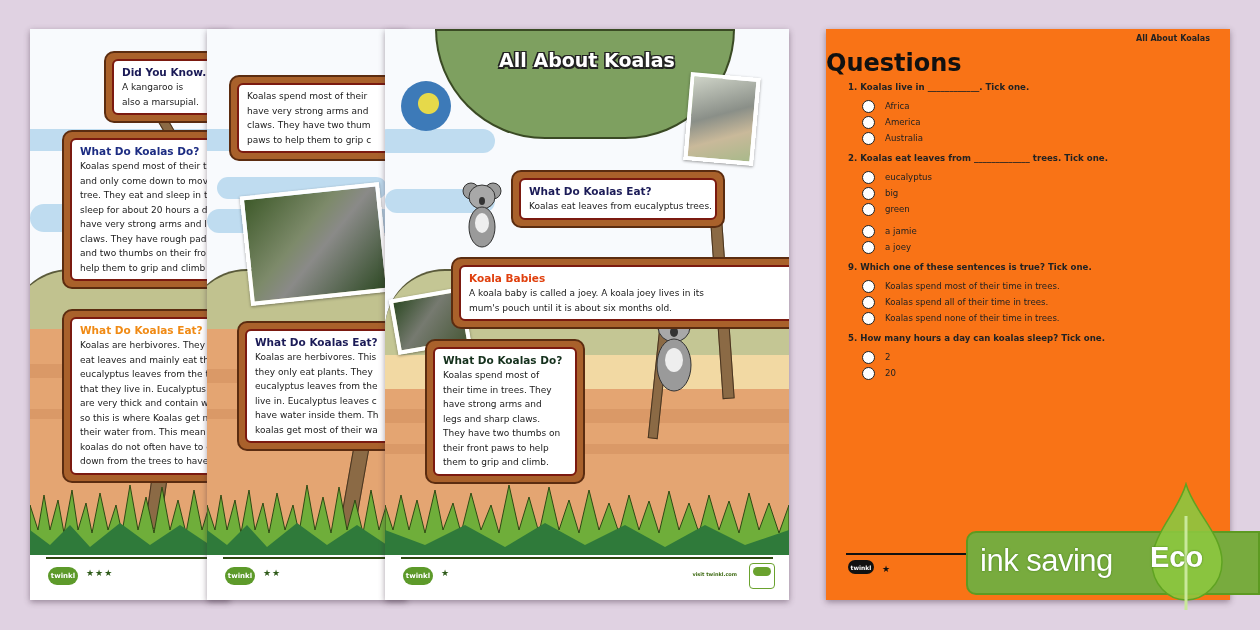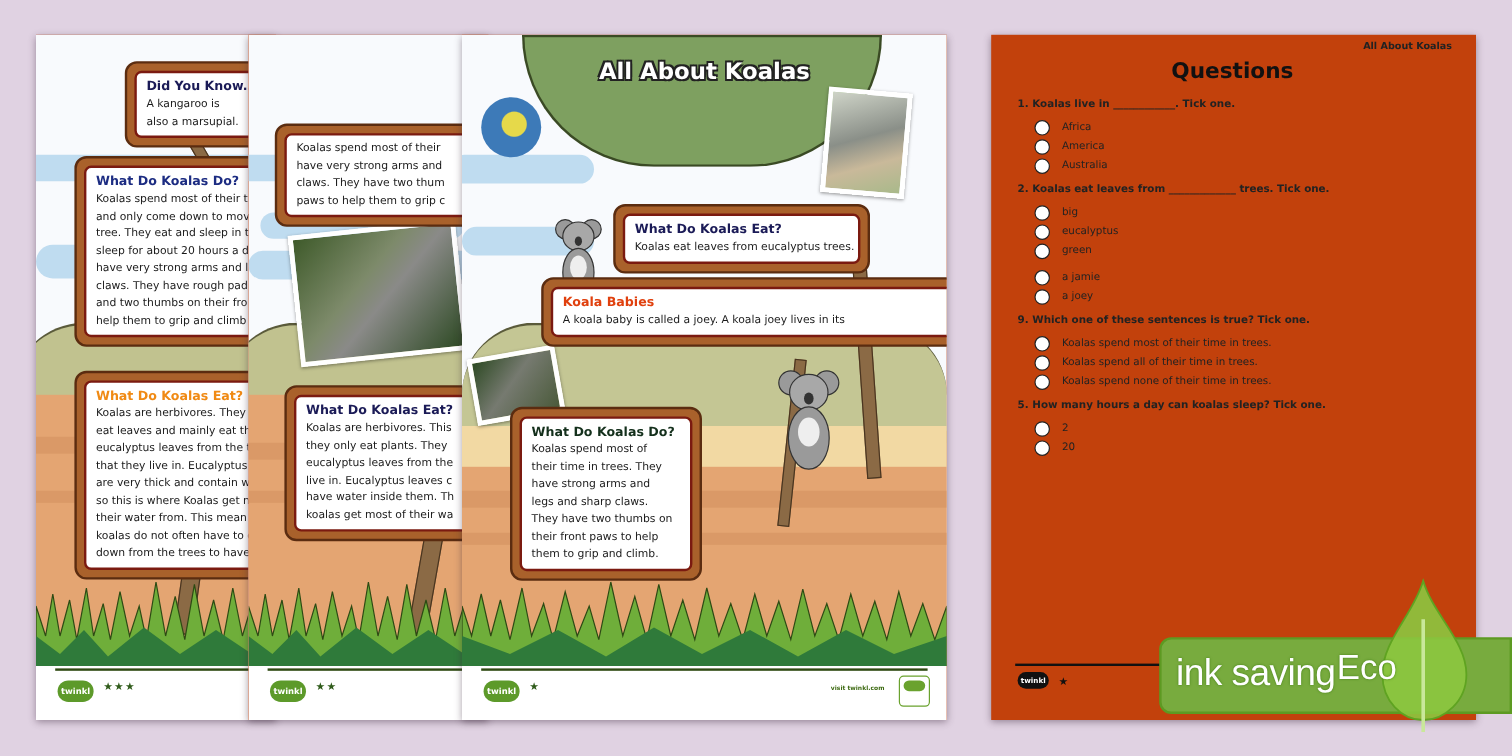--- a/index.html
+++ b/index.html
@@ -1,18 +1,18 @@
 <!DOCTYPE html>
 <html><head>
 <meta charset="utf-8">
 <style>
 *{box-sizing:border-box;margin:0;padding:0}
 html,body{width:1260px;height:630px;overflow:hidden;background:#e0d2e2;font-family:"DejaVu Sans","Liberation Sans",sans-serif}
 .stage{position:relative;width:1260px;height:630px}
-.page{position:absolute;top:29px;height:571px;background:#c2410c;box-shadow:0 2px 6px rgba(60,40,60,.45);overflow:hidden}
+.page{position:absolute;top:29px;height:571px;background:#f97316;box-shadow:0 2px 6px rgba(60,40,60,.45);overflow:hidden}
 .scene{position:absolute;left:0;top:0;right:0;bottom:45px;background:#f8fafd;overflow:hidden}
 .cloud{position:absolute;background:#bfdcf0;border-radius:40px}
 .hill{position:absolute;background:#c1c28f;border-radius:60px 60px 0 0;border-top:2px solid #5a5a3a}
 .ground{position:absolute;left:0;right:0;background:#e4a572}
 .ground-band{position:absolute;left:0;right:0;background:#d59462;opacity:.7}
 .grass{position:absolute;left:0;right:0;bottom:0;height:80px}
 .footer{position:absolute;left:0;right:0;bottom:0;height:45px;background:#fff}
 .footer-line{position:absolute;left:16px;right:16px;top:2px;height:2px;background:#2f4a12}
 .twinkl-logo{position:absolute;left:18px;top:12px;width:30px;height:18px;border-radius:9px;background:#5d9a2a;color:#fff;font-size:7px;font-weight:bold;display:flex;align-items:center;justify-content:center}
 .stars{position:absolute;left:56px;top:13px;font-size:9px;color:#2f5b1a;letter-spacing:1px}
@@ -24,35 +24,35 @@
 .t-navy{color:#1b1b57}
 .t-green{color:#166a3a}
 .t-red{color:#e0400e}
 .t-dark{color:#14301c}
 .trunk{position:absolute;background:#8b6a45;border:1px solid #4a3520}
 .photo{position:absolute;border:4px solid #fff;box-shadow:0 1px 3px rgba(0,0,0,.4)}
 .koala{position:absolute}
 
 .q-page{left:826px;width:404px;padding:0}
 .q-header{position:absolute;right:20px;top:5px;font-size:8px;font-weight:bold;color:#222}
-.q-title{position:absolute;left:0;right:2px;top:20px;text-align:center;font-size:18px;font-weight:bold;color:#111}
+.q-title{position:absolute;left:0;right:2px;top:20px;font-size:24px;font-weight:bold;color:#111}
 .q-list{position:absolute;left:22px;top:52px;width:360px}
 .q-item{margin-bottom:6px}
 .q-text{font-size:8.6px;font-weight:bold;color:#222;line-height:13px;margin-bottom:4px}
 .q-opt{display:flex;align-items:center;height:16px;margin-left:14px}
 .radio{width:13px;height:13px;border:1.5px solid #222;border-radius:50%;margin-right:10px;flex:none;background:#fff}
 .q-opt-label{font-size:8.6px;color:#222}
 .q-footer-line{position:absolute;left:20px;width:140px;bottom:45px;height:2px;background:#111}
 .q-logo{position:absolute;left:22px;bottom:26px;width:26px;height:14px;border-radius:7px;background:#111;color:#fff;font-size:6px;font-weight:bold;display:flex;align-items:center;justify-content:center}
 .q-star{position:absolute;left:56px;bottom:26px;font-size:9px;color:#111}
 
 .eco{position:absolute;left:966px;top:531px;width:294px;height:64px;background:#78ab3e;border:2px solid #5d9a22;border-radius:10px 0 0 10px}
 .eco-text{position:absolute;left:12px;top:10px;font-family:"Liberation Sans",sans-serif;font-size:31px;color:#fff;letter-spacing:-.5px;text-shadow:0 0 2px #3e7a12}
 .leaf{position:absolute;left:1148px;top:482px;width:80px;height:128px}
-.eco-label{position:absolute;left:1114px;top:541px;font-family:"Liberation Sans",sans-serif;font-size:29px;font-weight:normal;color:#fff;text-shadow:0 0 2px #3e7a12}
+.eco-label{position:absolute;left:1150px;top:541px;font-family:"Liberation Sans",sans-serif;font-size:29px;font-weight:bold;color:#fff;text-shadow:0 0 2px #3e7a12}
 .main-title{position:absolute;left:0;right:0;top:20px;text-align:center;font-size:19px;font-weight:bold;color:#fff;text-shadow:-1.5px -1.5px 0 #222,1.5px -1.5px 0 #222,-1.5px 1.5px 0 #222,1.5px 1.5px 0 #222}
 .web{position:absolute;right:52px;top:16px;font-size:5px;font-weight:bold;color:#3d6a12}
 .eco-mini{position:absolute;right:14px;top:8px;width:26px;height:26px;border:1.5px solid #6aa22e;border-radius:4px;background:#fff}
 .eco-mini::before{content:"";position:absolute;left:3px;top:3px;width:18px;height:9px;border-radius:5px;background:#6aa22e}
 </style>
 </head>
 <body>
 
 <div class="stage">
 
@@ -120,21 +120,21 @@
       <div class="hill" style="left:-20px;top:240px;width:260px;height:80px"></div>
       <div class="ground" style="top:300px;bottom:0"></div>
       <div class="ground-band" style="top:340px;height:14px"></div>
       <div class="ground-band" style="top:380px;height:10px"></div>
       <div class="trunk" style="left:140px;top:410px;width:16px;height:90px;transform:rotate(10deg)"></div>
       <svg class="grass" viewBox="0 0 200 80" preserveAspectRatio="none">
         <path d="M0 80 L0 30 L8 55 L14 20 L20 55 L28 25 L34 58 L42 15 L48 55 L56 28 L62 58 L70 18 L78 55 L86 30 L92 58 L100 10 L108 55 L116 22 L124 58 L132 12 L140 55 L148 25 L156 58 L164 15 L172 55 L180 28 L188 58 L196 20 L200 40 L200 80 Z" fill="#6fae3a" stroke="#2d4a14" stroke-width="1"></path>
         <path d="M0 80 L0 55 L20 70 L40 50 L60 72 L90 48 L120 70 L150 50 L180 70 L200 55 L200 80Z" fill="#2f7a3a"></path>
       </svg>
       <div class="photo" style="left:38px;top:160px;width:140px;height:110px;transform:rotate(-6deg);background:linear-gradient(135deg,#3e5a2a,#7d8a6a 40%,#8a8a88 55%,#2e4a24)"></div>
-      <div class="sign" style="left:22px;top:74px;width:180px">
+      <div class="sign" style="left:22px;top:46px;width:180px">
         <div class="sign-inner">
           <div>Koalas spend most of their</div>
           <div>have very strong arms and</div>
           <div>claws. They have two thum</div>
           <div>paws to help them to grip c</div>
         </div>
       </div>
       <div class="sign" style="left:30px;top:292px;width:170px">
         <div class="sign-inner">
           <span class="sign-title t-navy">What Do Koalas Eat?</span>
@@ -189,24 +189,25 @@
         <ellipse cx="27" cy="27" rx="4" ry="5" fill="#333"></ellipse>
         <ellipse cx="27" cy="60" rx="17" ry="26" fill="#9a9a9a" stroke="#333"></ellipse>
         <ellipse cx="27" cy="55" rx="9" ry="12" fill="#eee"></ellipse>
       </svg>
       <div class="sign" style="left:126px;top:141px;width:214px">
         <div class="sign-inner">
           <span class="sign-title t-navy">What Do Koalas Eat?</span>
           <div>Koalas eat leaves from eucalyptus trees.</div>
         </div>
       </div>
-      <div class="sign" style="left:66px;top:202px;width:352px">
+      <div class="sign" style="left:66px;top:228px;width:352px">
         <div class="sign-inner">
           <span class="sign-title t-red">Koala Babies</span>
           <div>A koala baby is called a joey. A koala joey lives in its</div>
+          <div>mum's pouch until it is about six months old.</div>
         </div>
       </div>
       <div class="sign" style="left:40px;top:310px;width:160px">
         <div class="sign-inner">
           <span class="sign-title t-dark">What Do Koalas Do?</span>
           <div>Koalas spend most of</div>
           <div>their time in trees. They</div>
           <div>have strong arms and</div>
           <div>legs and sharp claws.</div>
           <div>They have two thumbs on</div>
@@ -240,25 +241,25 @@
           </div>
         <div class="q-opt">
             <span class="radio"></span>
             <span class="q-opt-label">Australia</span>
           </div>
       </div>
       <div class="q-item">
         <div class="q-text">2.  Koalas eat leaves from _____________ trees. Tick one.</div>
         <div class="q-opt">
             <span class="radio"></span>
+            <span class="q-opt-label">eucalyptus</span>
+          </div>
+        <div class="q-opt">
+            <span class="radio"></span>
             <span class="q-opt-label">big</span>
-          </div>
-        <div class="q-opt">
-            <span class="radio"></span>
-            <span class="q-opt-label">eucalyptus</span>
           </div>
         <div class="q-opt">
             <span class="radio"></span>
             <span class="q-opt-label">green</span>
           </div>
       </div>
       <div class="q-item">
         <div class="q-opt">
             <span class="radio"></span>
             <span class="q-opt-label">a jamie</span>

